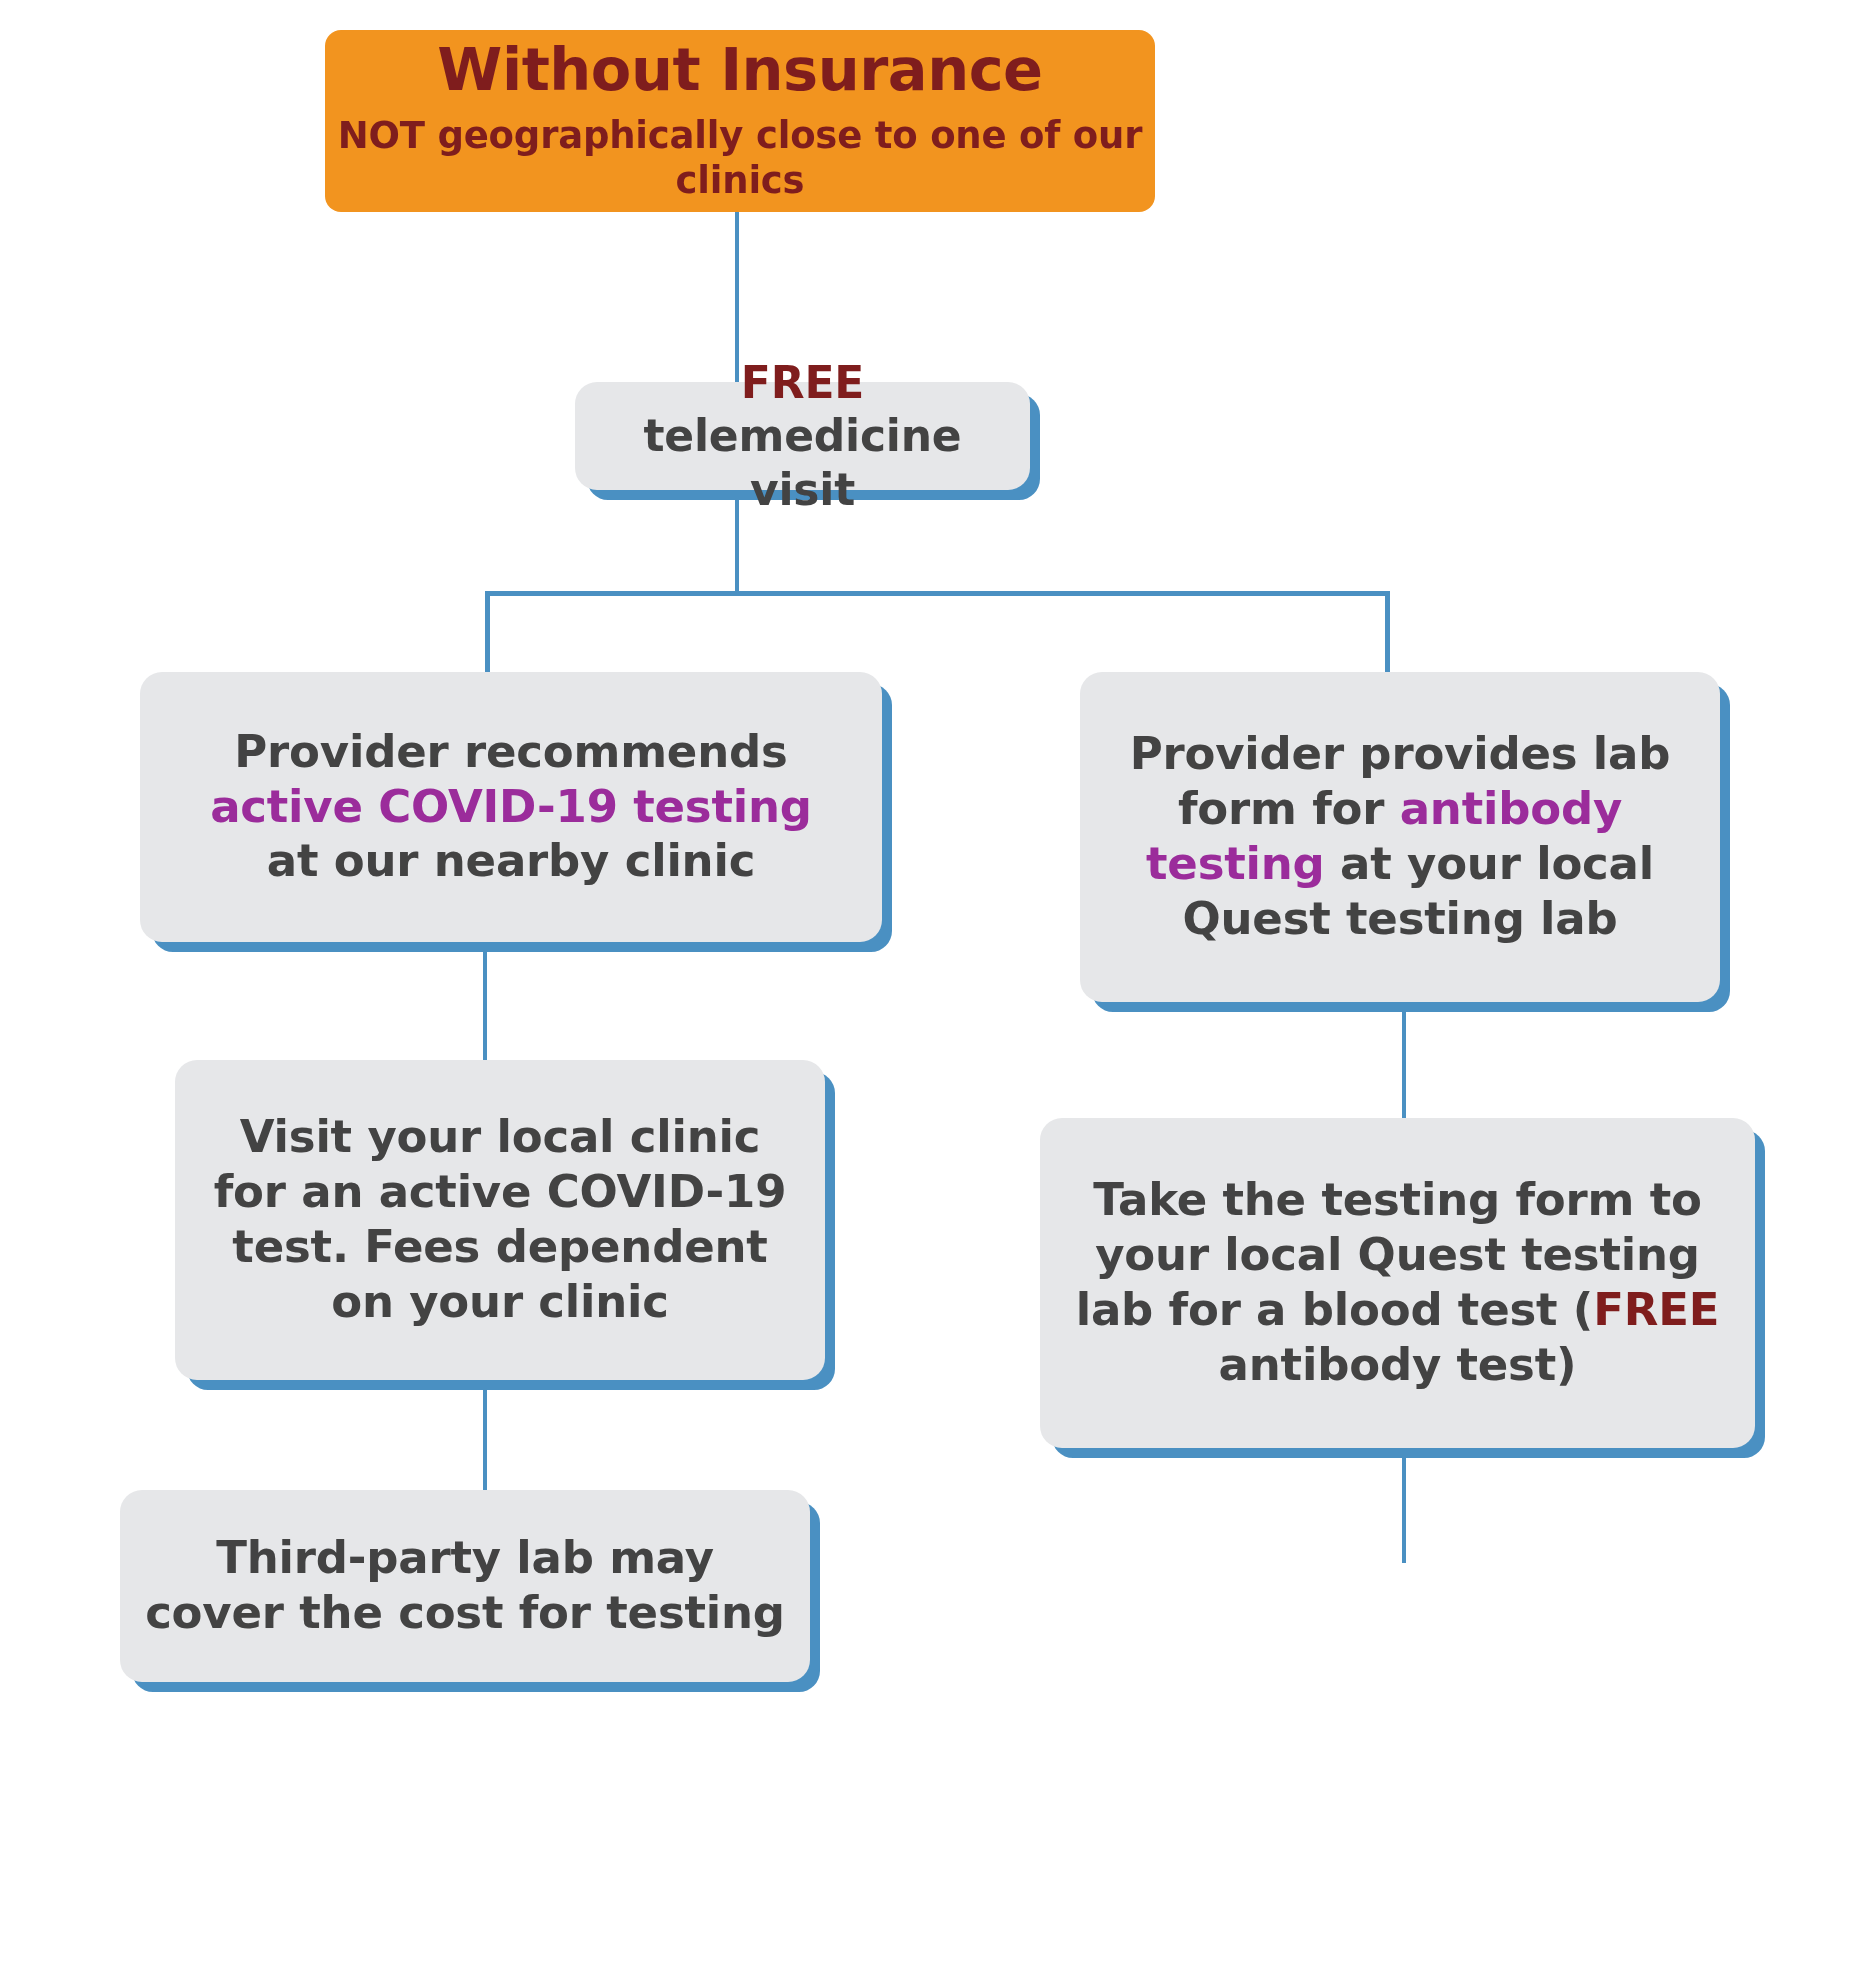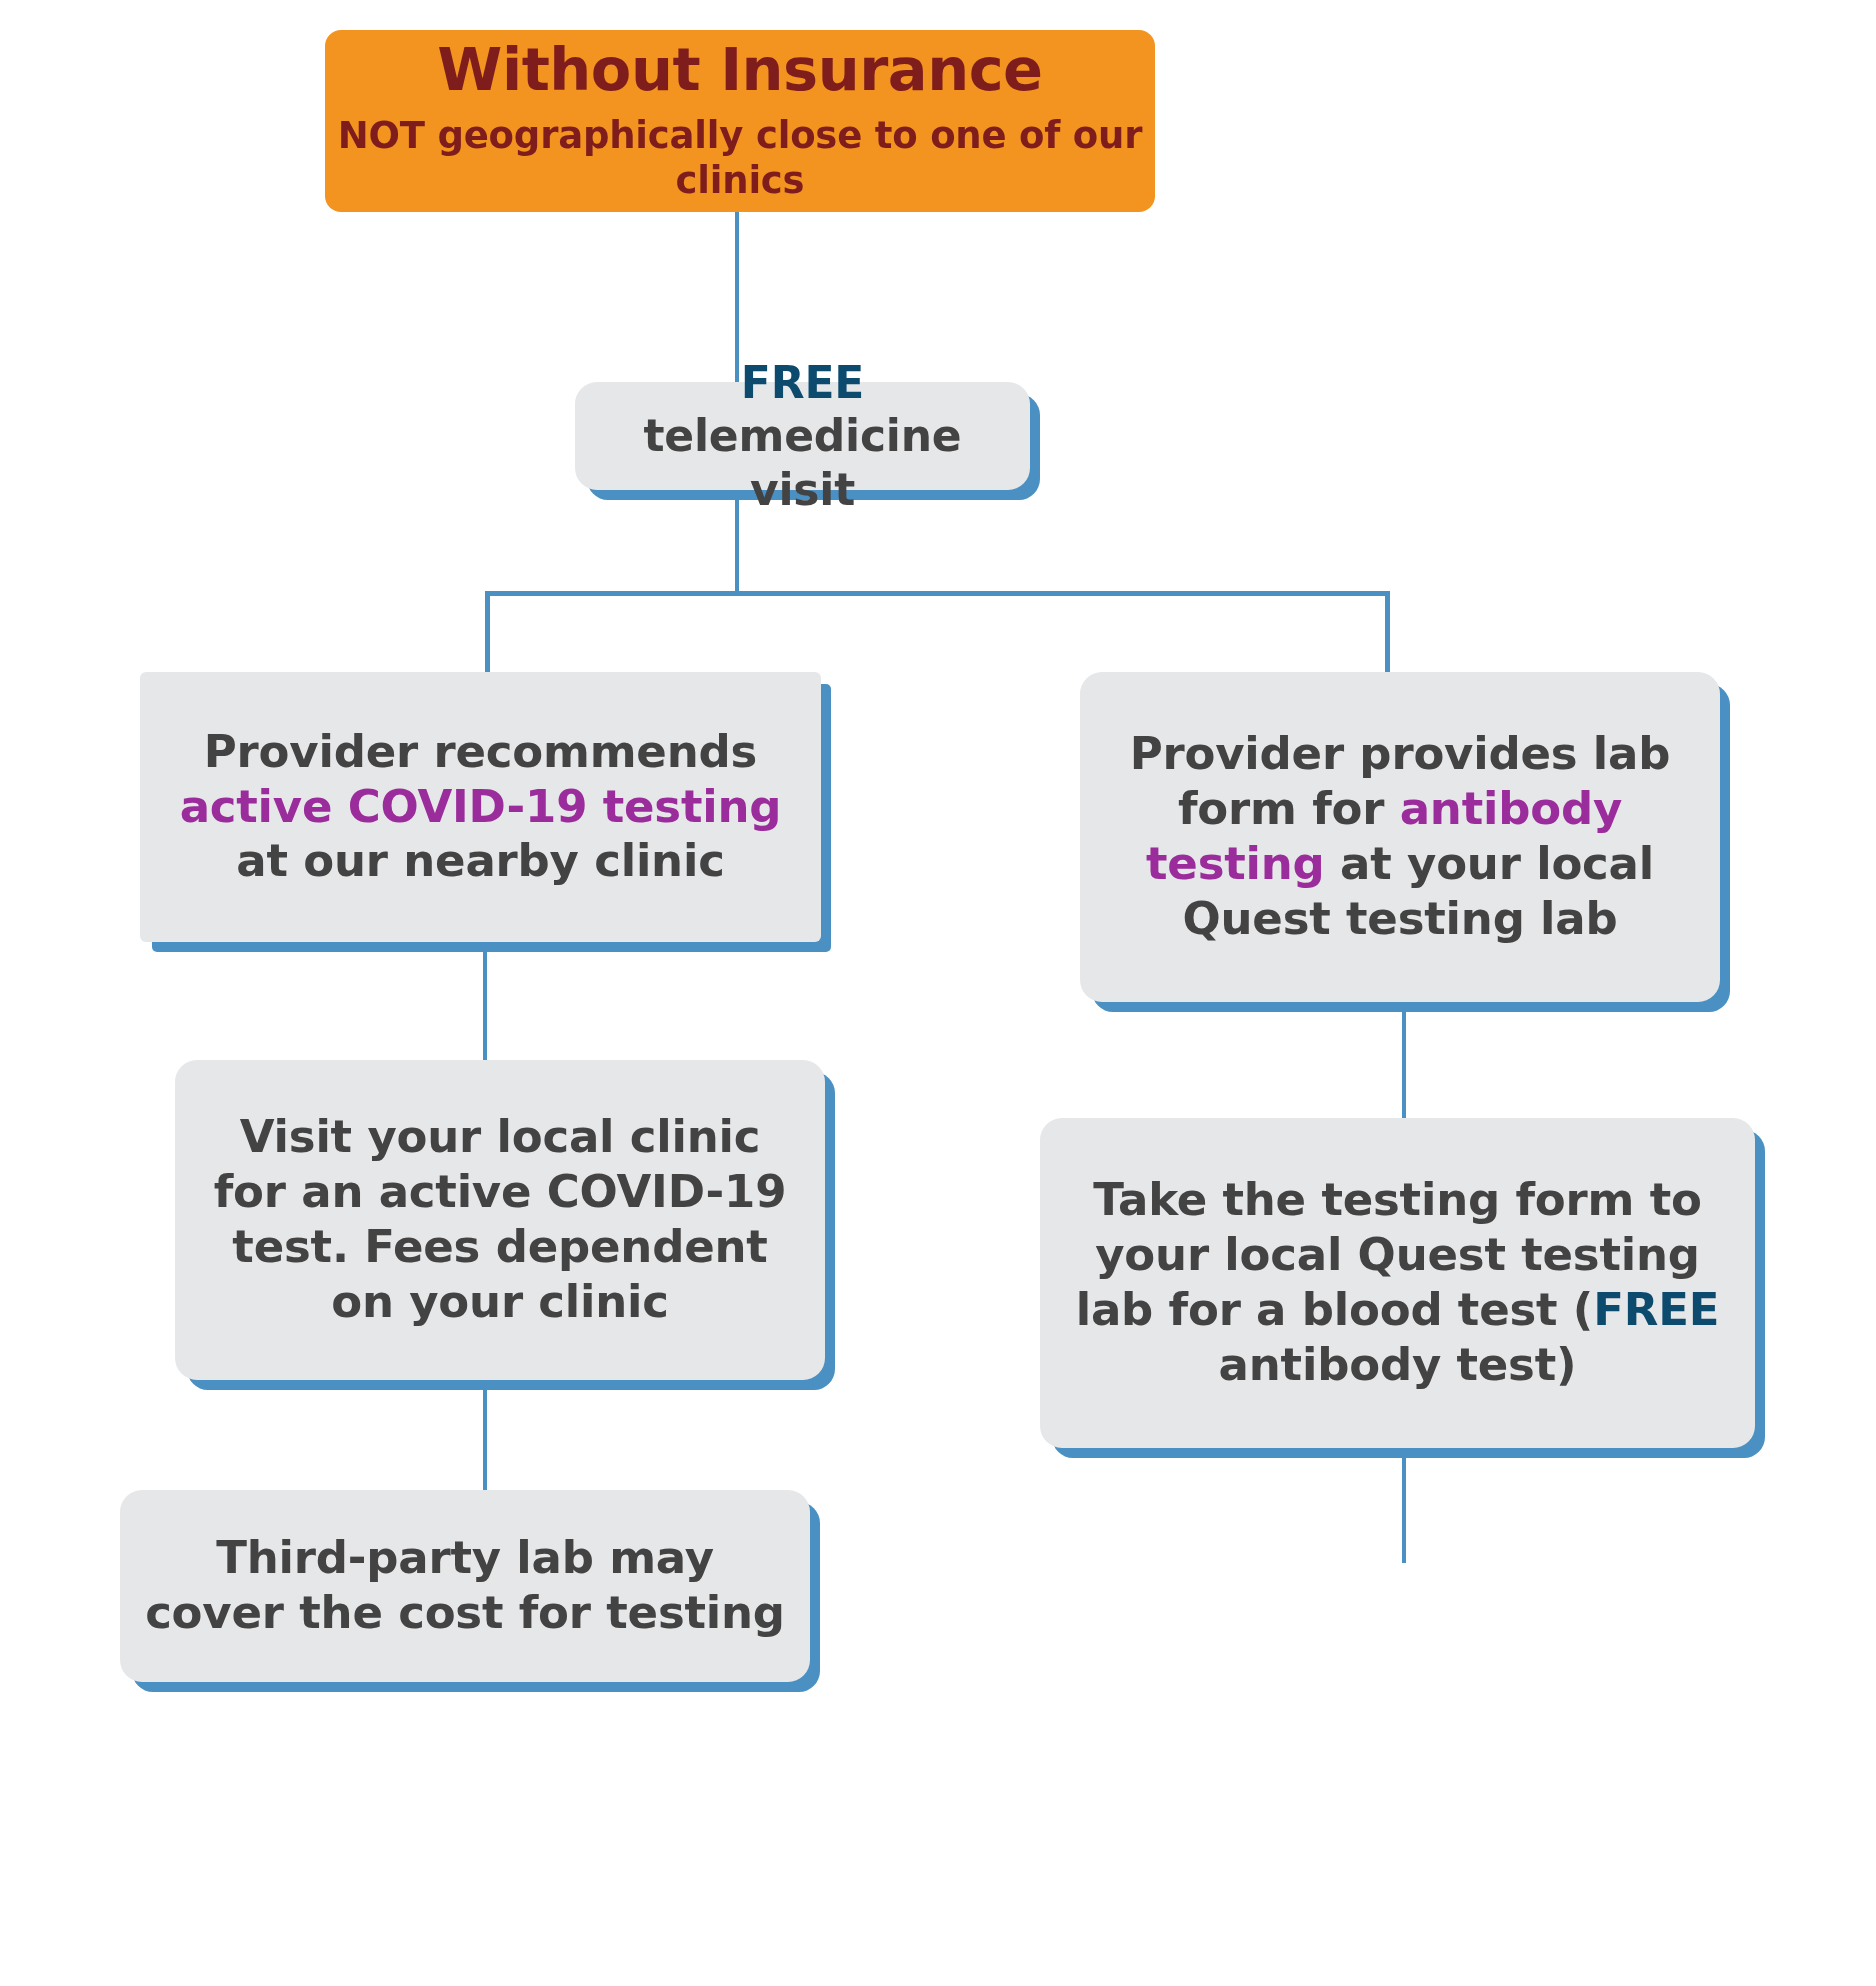--- a/index.html
+++ b/index.html
@@ -59,21 +59,21 @@
     line-height: 1.05;
     letter-spacing: -0.5px;
   }
   .hdr-sub {
     font-size: 37px;
     font-weight: bold;
     margin-top: 12px;
     letter-spacing: -0.2px;
   }
 
-  .t-free   { color: #0c4a6e; }
+  .t-free   { color: #7f1d1d; }
   .t-purple { color: #9b2c9b; }
 
   .node-txt { display: block; padding: 0 22px; }
 </style>
 </head>
 <body>
 
 <div id="canvas">
 
   <div class="node node-orange" style="left:325px; top:30px; width:830px; height:182px;">
@@ -85,21 +85,21 @@
 
   <div class="node node-gray" style="left:575px; top:382px; width:455px; height:108px; font-size:44px;">
     <span class="node-txt"><span class="t-free">FREE</span><span> telemedicine visit</span></span>
   </div>
 
   <div class="line line-v" style="left:735px; top:500px; width:4px; height:95px;"></div>
   <div class="line line-h" style="left:485px; top:591px; width:905px; height:5px;"></div>
   <div class="line line-v" style="left:485px; top:591px; width:5px; height:90px;"></div>
   <div class="line line-v" style="left:1385px; top:591px; width:5px; height:90px;"></div>
 
-  <div class="node node-gray" style="left:140px; top:672px; width:681px; height:270px; font-size:45px;border-radius:6px;">
+  <div class="node node-gray" style="left:140px; top:672px; width:742px; height:270px; font-size:45px;">
     <span class="node-txt"><span>Provider recommends</span><br><span class="t-purple">active COVID-19 testing</span><br><span>at our nearby clinic</span></span>
   </div>
 
   <div class="line line-v" style="left:483px; top:942px; width:4px; height:125px;"></div>
 
   <div class="node node-gray" style="left:175px; top:1060px; width:650px; height:320px; font-size:45px;">
     <span class="node-txt">Visit your local clinic for an active COVID-19 test. Fees dependent on your clinic</span>
   </div>
 
   <div class="line line-v" style="left:483px; top:1380px; width:4px; height:115px;"></div>

